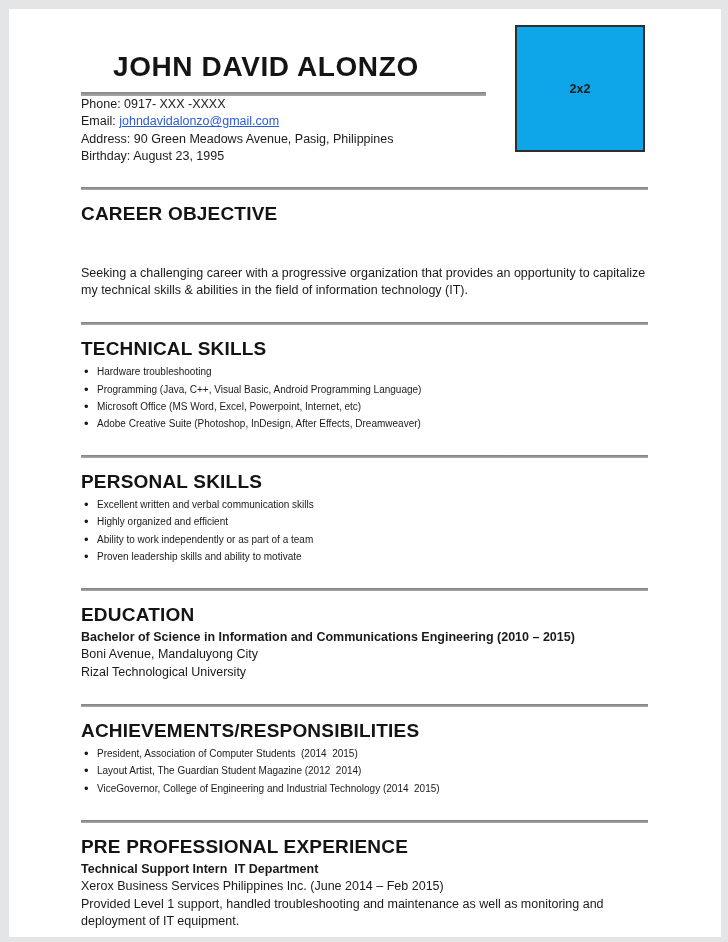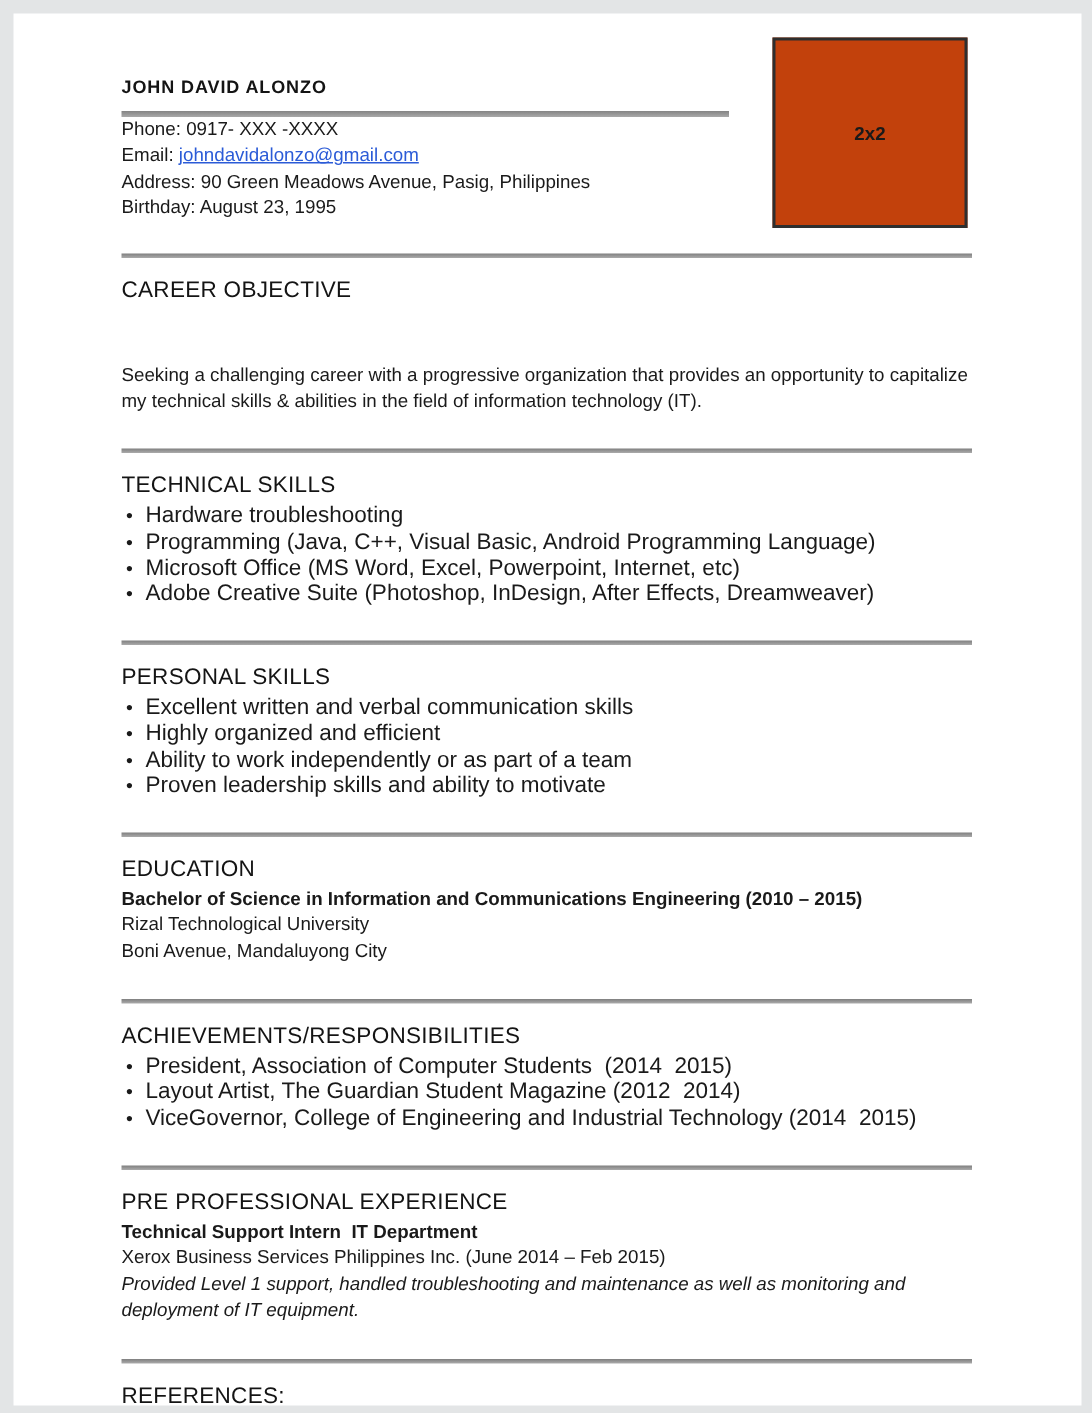--- a/index.html
+++ b/index.html
@@ -24,34 +24,35 @@
     overflow: hidden;
   }
   
   .photo-box {
     position: absolute;
     top: 16px;
     right: 76px;
     width: 130px;
     height: 127px;
     border: 2px solid #2e2e2e;
-    background: #c2410c;
+    background: #0ea5e9;
     display: flex;
     align-items: center;
     justify-content: center;
     font-size: 12.5px;
     font-weight: 600;
     color: #1a1a1a;
   }
   
   .name {
-    font-size: 12px;
+    font-size: 28px;
     font-weight: bold;
     letter-spacing: 0.6px;
     color: #141414;
+    margin-left: 32px;
   }
   .name-rule {
     width: 405px;
     height: 4px;
     margin-top: 9px;
     background: linear-gradient(#848484, #a9a9a9);
   }
   .contact {
     font-size: 12.5px;
     line-height: 17.4px;
@@ -64,52 +65,52 @@
   }
   
   .divider {
     height: 3px;
     background: linear-gradient(#7f7f7f, #ababab);
     margin: 23px 0 13px 0;
   }
   .divider.first { margin-top: 21px; }
   
   .section-title {
-    font-size: 15px;
-    font-weight: normal;
+    font-size: 19px;
+    font-weight: bold;
     letter-spacing: 0.2px;
     color: #141414;
     margin-bottom: 3px;
   }
   .body-text {
     font-size: 12.5px;
     line-height: 17.4px;
     white-space: pre-wrap;
     margin-top: 40px;
   }
   ul.bullets {
     list-style: none;
     margin-top: 2px;
   }
   ul.bullets li {
-    font-size: 15px;
+    font-size: 10px;
     line-height: 17.2px;
     padding-left: 16px;
     position: relative;
     white-space: pre-wrap;
   }
   ul.bullets li::before {
     content: "\2022";
     position: absolute;
     left: 3px;
     top: 0;
     font-size: 13px;
   }
   .bold-line { font-weight: bold; }
-  .italic-line { font-style: italic; }
+  .italic-line { }
   .edu-line, .exp-line {
     font-size: 12.5px;
     line-height: 17.4px;
     white-space: pre-wrap;
   }
 </style>
 </head>
 <body>
 
 <div class="frame">
@@ -158,22 +159,22 @@
         <li>Ability to work independently or as part of a team</li>
         <li>Proven leadership skills and ability to motivate</li>
       </ul>
     </div>
 
     <div class="divider"></div>
 
     <div>
       <div class="section-title">EDUCATION</div>
       <div class="edu-line bold-line">Bachelor of Science in Information and Communications Engineering (2010 – 2015)</div>
+      <div class="edu-line">Boni Avenue, Mandaluyong City</div>
       <div class="edu-line">Rizal Technological University</div>
-      <div class="edu-line">Boni Avenue, Mandaluyong City</div>
     </div>
 
     <div class="divider"></div>
 
     <div>
       <div class="section-title">ACHIEVEMENTS/RESPONSIBILITIES</div>
       <ul class="bullets">
         <li>President, Association of Computer Students  (2014  2015)</li>
         <li>Layout Artist, The Guardian Student Magazine (2012  2014)</li>
         <li>ViceGovernor, College of Engineering and Industrial Technology (2014  2015)</li>

